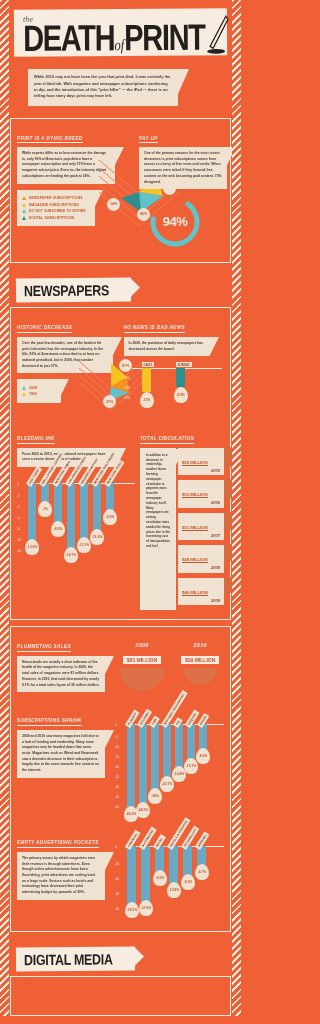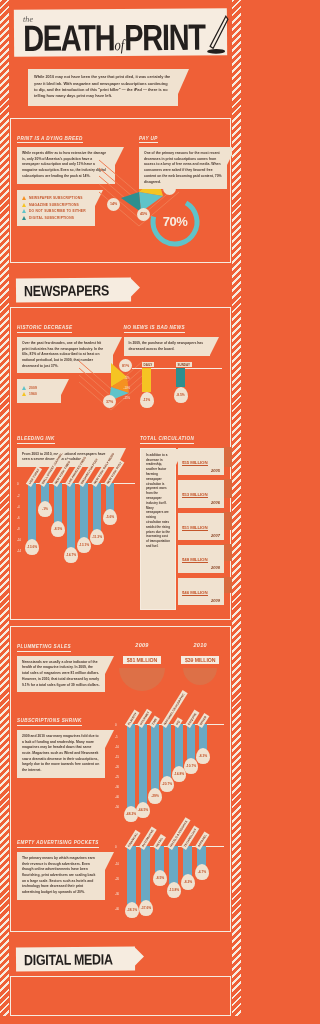--- a/index.html
+++ b/index.html
@@ -272,21 +272,21 @@
           <div class="pct-bub" style="left:14px;top:56px;">14%</div>
         </div>
 
         <div style="margin-left:20px;">
           <div class="blk-title">PAY UP</div>
           <div class="callout narrow" style="width:88px">One of the primary reasons for the most recent decreases in print subscriptions comes from access to a bevy of free news and media. When consumers were asked if they favored free content on the web becoming paid content, 70% disagreed.</div>
           <div style="position:relative;width:60px;height:54px;margin:5px auto 0 6px;">
             <svg width="60" height="56" viewBox="0 0 60 56">
               <circle cx="30" cy="28" r="22" fill="none" stroke="#5fc3c9" stroke-width="5" stroke-dasharray="96.8 41.5" transform="rotate(-60 30 28)"></circle>
             </svg>
-            <div class="donut-lbl">70%</div>
+            <div class="donut-lbl">94%</div>
           </div>
         </div>
       </div>
     </div>
   </div>
 
   
   <div class="sec-tab">
     <span>NEWSPAPERS</span>
   </div>

